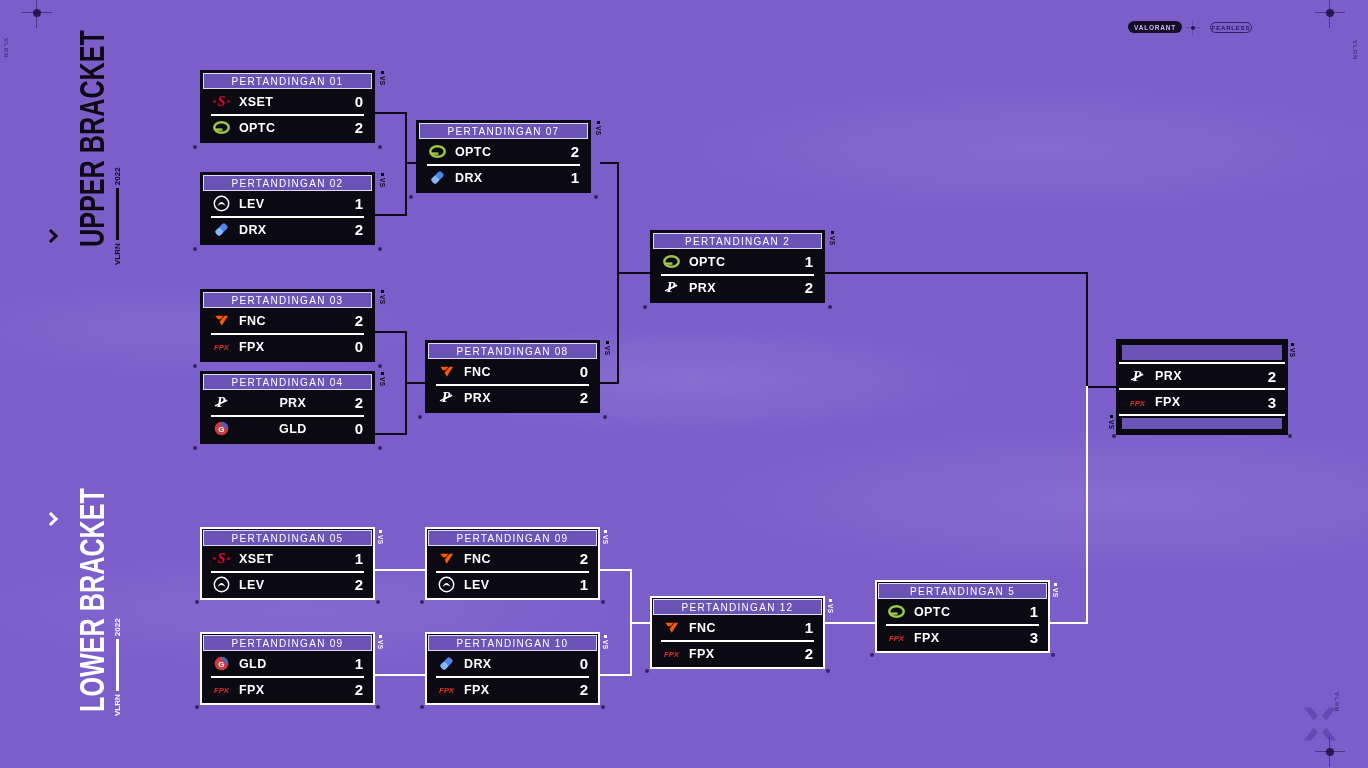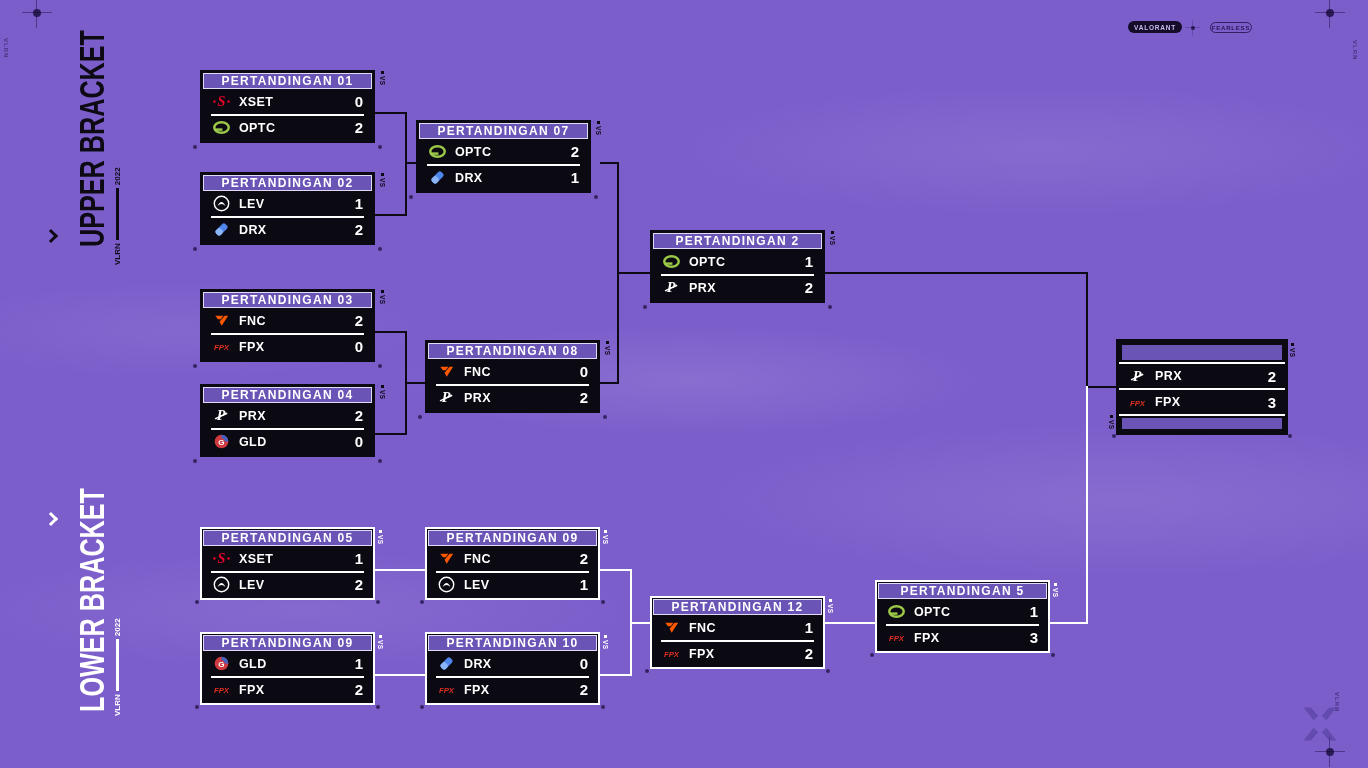--- a/index.html
+++ b/index.html
@@ -13,21 +13,21 @@
       radial-gradient(ellipse 600px 110px at 1120px 500px, rgba(255,255,255,.09), transparent 70%),
       radial-gradient(ellipse 350px 70px at 180px 330px, rgba(255,255,255,.06), transparent 70%),
       #7c5ecb;
   }
   
   .match{position:absolute;width:175px;height:73px;background:#0b0911;box-sizing:border-box;
          padding:3px;display:flex;flex-direction:column;z-index:5;}
   .match.lower{border:2px solid #ffffff;padding:1px;}
   .match-header{height:16px;background:#6a54b6;border:1px solid rgba(238,232,252,.9);
                 display:flex;align-items:center;justify-content:center;flex:none;box-sizing:border-box;}
-  .match-title{font-size:12px;font-weight:bold;letter-spacing:1.3px;color:#ffffff;white-space:nowrap;}
+  .match-title{font-size:10px;font-weight:normal;letter-spacing:1.3px;color:#ffffff;white-space:nowrap;}
   .match-body{flex:1;display:flex;flex-direction:column;justify-content:center;}
   .match-row{height:24px;display:flex;align-items:center;gap:8px;padding:0 9px;flex:none;}
   .logo{width:19px;height:19px;flex:none;display:flex;align-items:center;justify-content:center;}
   .logo svg{width:100%;height:100%;display:block;}
   .team{flex:1;font-size:12.5px;font-weight:bold;color:#ffffff;letter-spacing:.4px;}
   .score{font-size:15px;font-weight:bold;color:#ffffff;}
   .divider{height:2px;background:#ffffff;margin:0 8px;flex:none;}
   
   .match.final{width:172px;height:96px;border:3px solid #0b0911;padding:0;}
   .match.final .match-header{margin:3px 3px 2px;border:none;height:15px;}
@@ -248,21 +248,21 @@
           </span>
         <span class="team">FPX</span>
         <span class="score">0</span>
       </div>
     </div>
     <span class="vs-tag">
       <i class="sq"></i>
       <span class="vs-text">VS</span>
     </span>
   </div>
-    <div class="match upper" style="left: 200px; top: 384px;">
+    <div class="match upper" style="left: 200px; top: 371px; text-align: center;">
     <div class="match-header">
       <span class="match-title">PERTANDINGAN 04</span>
     </div>
     <div class="match-body">
       <div class="match-row">
         <span class="logo">
             <svg viewBox="0 0 20 20">
               <text x="9.5" y="15" text-anchor="middle" font-family="Liberation Serif,serif" font-size="15" font-weight="bold" font-style="italic" fill="#ffffff">P</text>
               <path d="M3.2 13.6 L16 7.6" stroke="#ffffff" stroke-width="1.6"></path>
             </svg>

